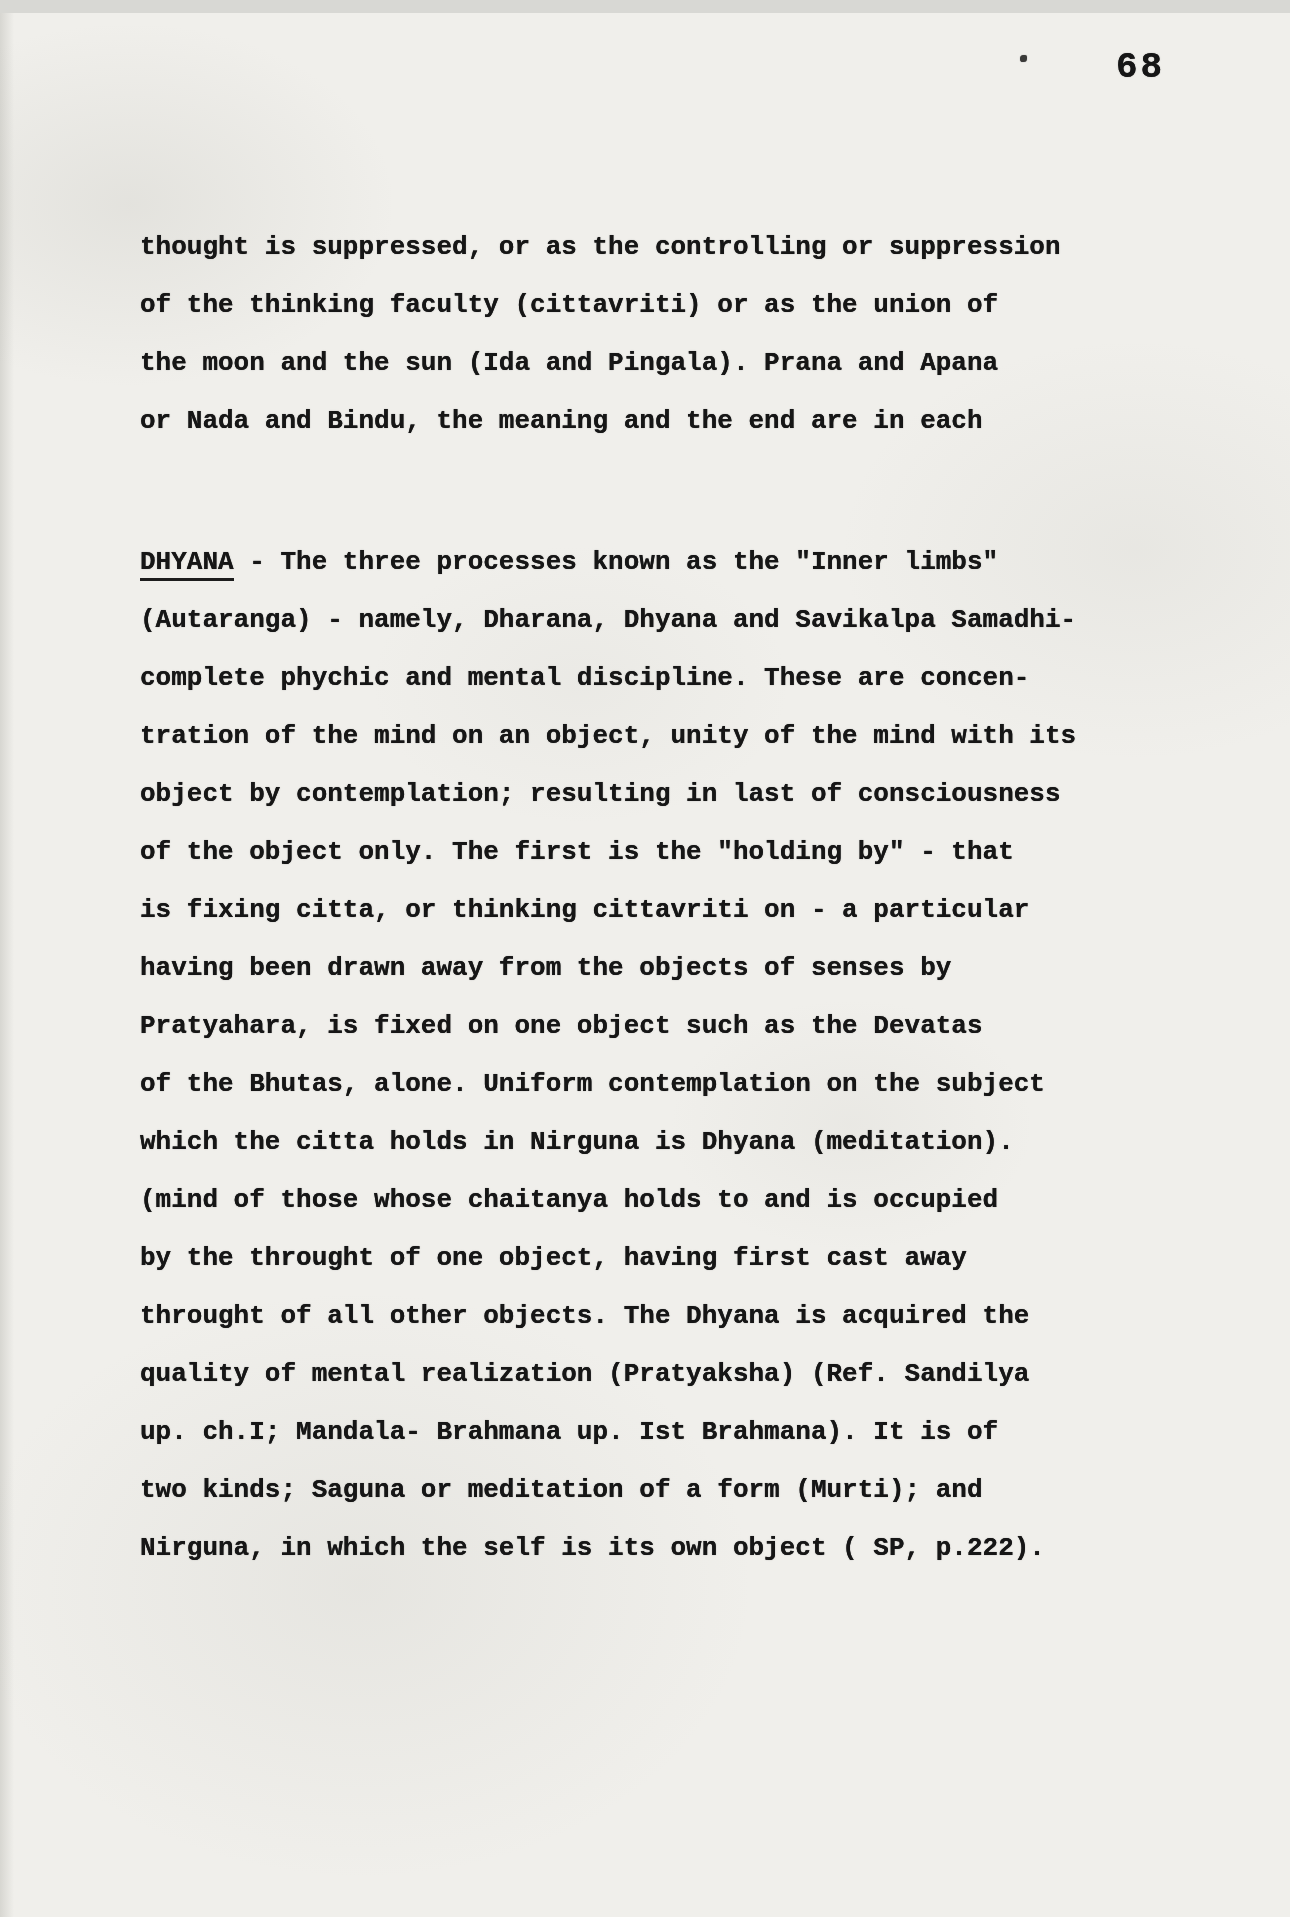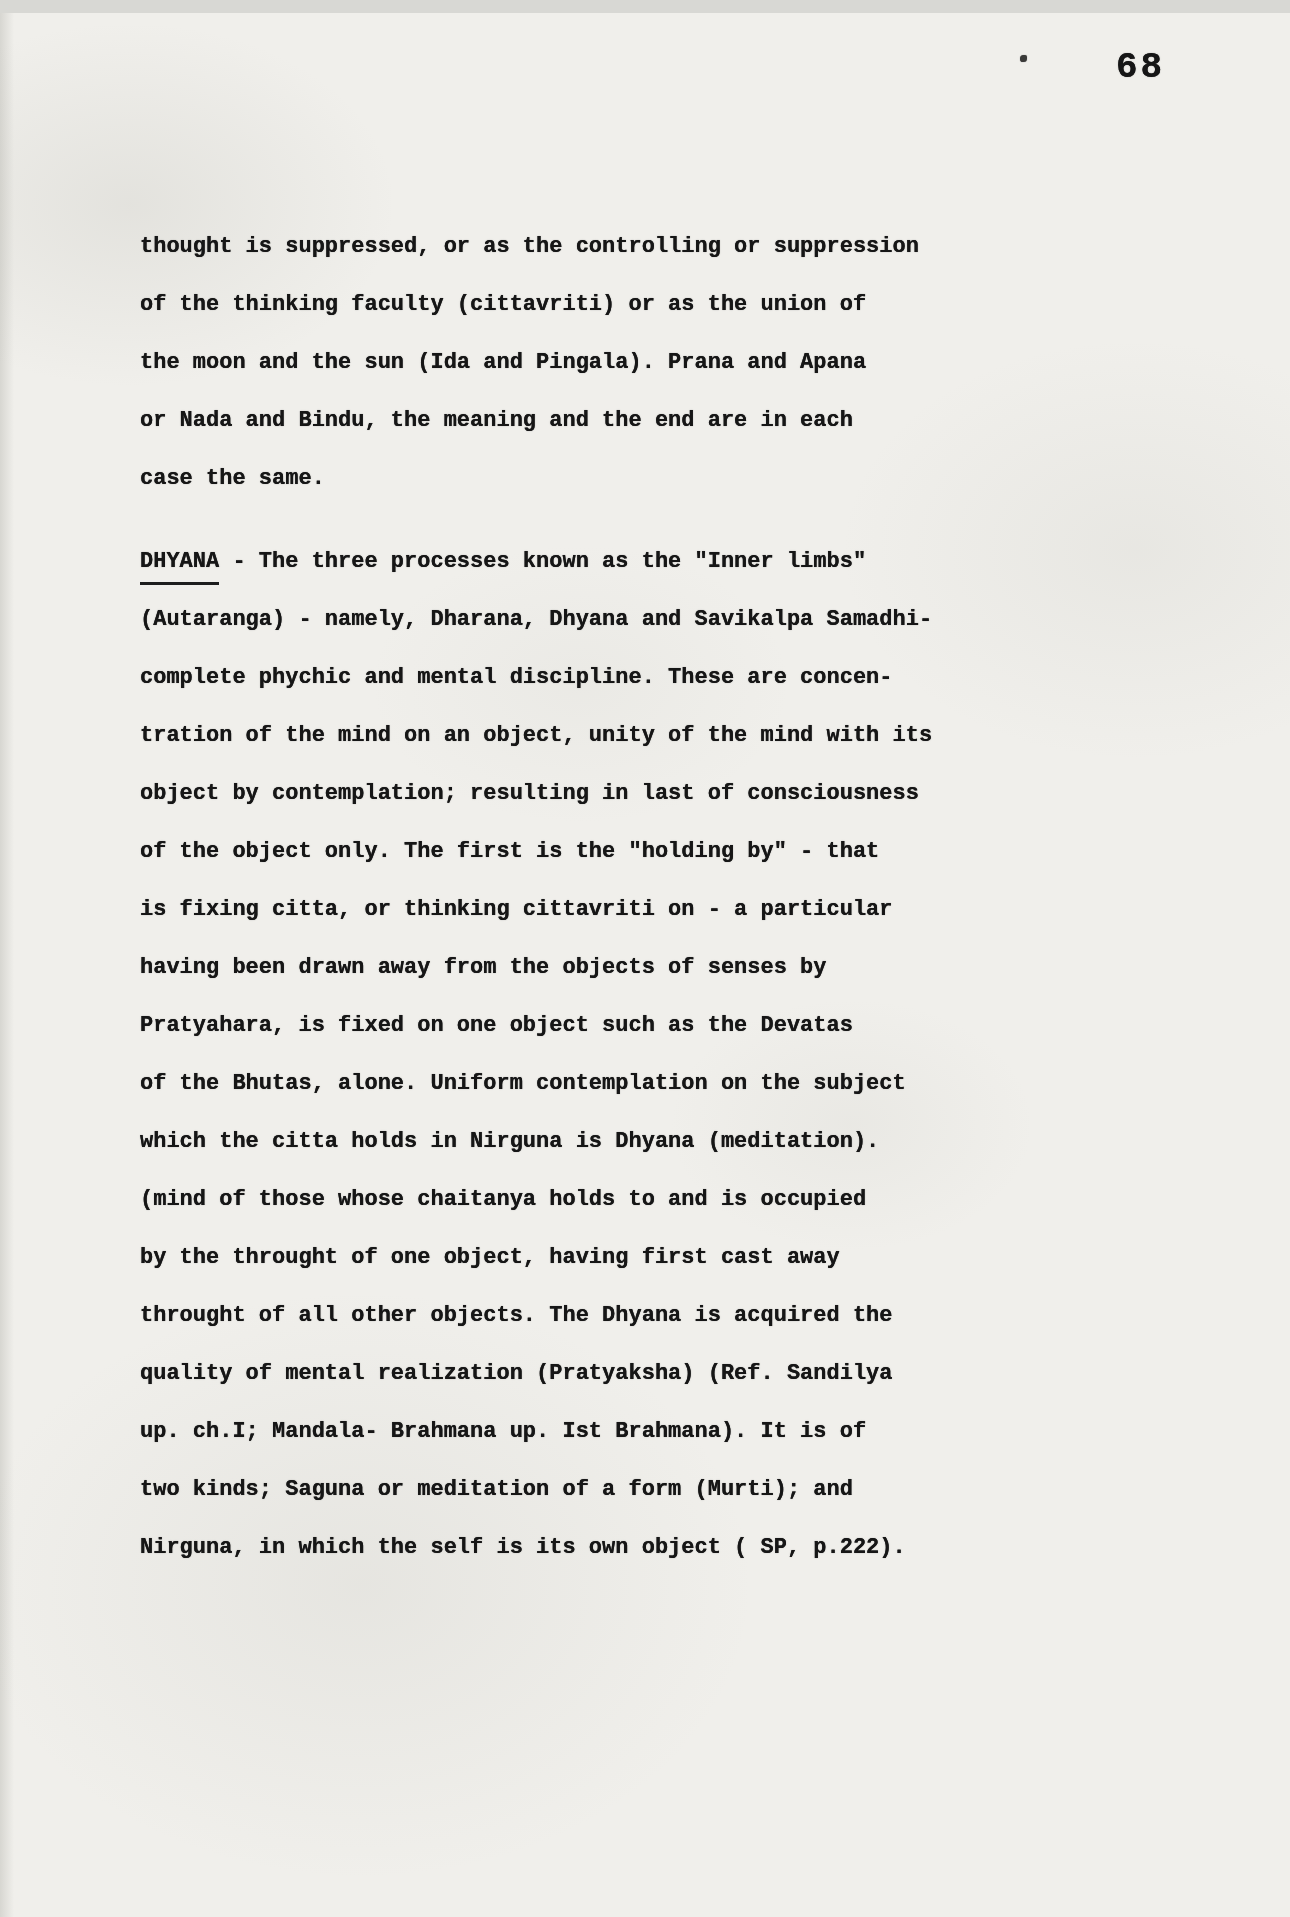--- a/index.html
+++ b/index.html
@@ -20,21 +20,21 @@
       radial-gradient(ellipse 560px 420px at 28% 82%, rgba(178,178,170,0.16), transparent 70%),
       radial-gradient(ellipse 260px 180px at 66% 58%, rgba(188,188,180,0.13), transparent 70%),
       radial-gradient(ellipse 300px 200px at 45% 35%, rgba(186,186,178,0.10), transparent 70%),
       linear-gradient(90deg, rgba(150,150,142,0.28) 0px, rgba(150,150,142,0.0) 14px),
       linear-gradient(0deg, rgba(160,160,152,0.18) 0px, rgba(160,160,152,0.0) 10px);
     font-family: "Liberation Mono", "DejaVu Sans Mono", monospace;
     color: #161616;
   }
   .typed {
     font-weight: 700;
-    font-size: 22px;
+    font-size: 26px;
     text-shadow: 0 0 0.6px #2a2a2a, 0 0 1.4px rgba(40,40,40,0.35);
   }
   .page-number {
     position: absolute;
     left: 1116px;
     top: 34px;
     font-size: 36px;
     letter-spacing: 3px;
   }
   .ink-speck {
@@ -54,38 +54,37 @@
   }
   .para-1 { top: 205px; }
   .para-2 { top: 520px; }
   .line {
     height: 58px;
     line-height: 58px;
     white-space: pre;
   }
   .term-underlined {
     border-bottom: 3px solid #1d1d1d;
-    padding-bottom: 8px;
+    padding-bottom: 1px;
   }
 </style>
 </head>
 <body>
 
 <div class="page">
 
   <div class="ink-speck"></div>
 
   <div class="page-number typed">68</div>
 
   <div class="para para-1 typed">
     <div class="line">thought is suppressed, or as the controlling or suppression</div>
     <div class="line">of the thinking faculty (cittavriti) or as the union of</div>
     <div class="line">the moon and the sun (Ida and Pingala). Prana and Apana</div>
     <div class="line">or Nada and Bindu, the meaning and the end are in each</div>
-    <div class="line">case the same.</div>
   </div>
 
   <div class="para para-2 typed">
     <div class="line"><span class="term-underlined">DHYANA</span><span> - The three processes known as the "Inner limbs"</span></div>
     <div class="line">(Autaranga) - namely, Dharana, Dhyana and Savikalpa Samadhi-</div>
     <div class="line">complete phychic and mental discipline. These are concen-</div>
     <div class="line">tration of the mind on an object, unity of the mind with its</div>
     <div class="line">object by contemplation; resulting in last of consciousness</div>
     <div class="line">of the object only. The first is the "holding by" - that</div>
     <div class="line">is fixing citta, or thinking cittavriti on - a particular</div>

